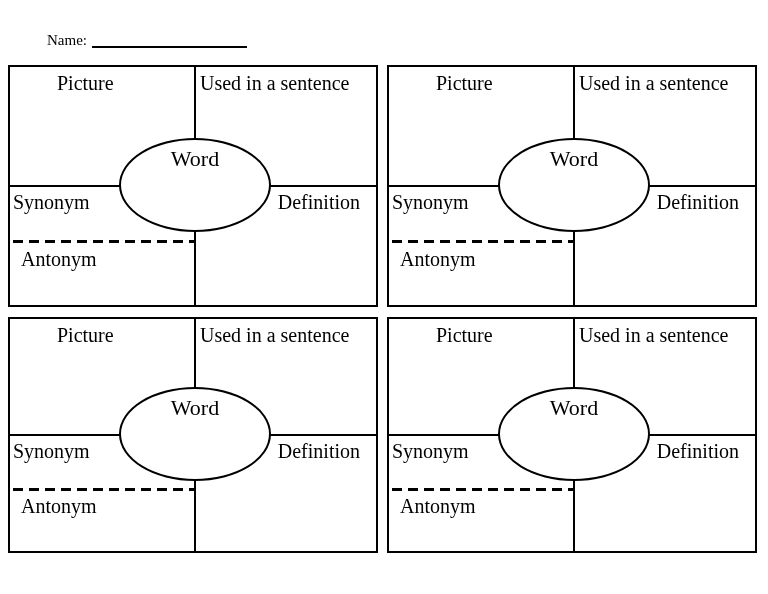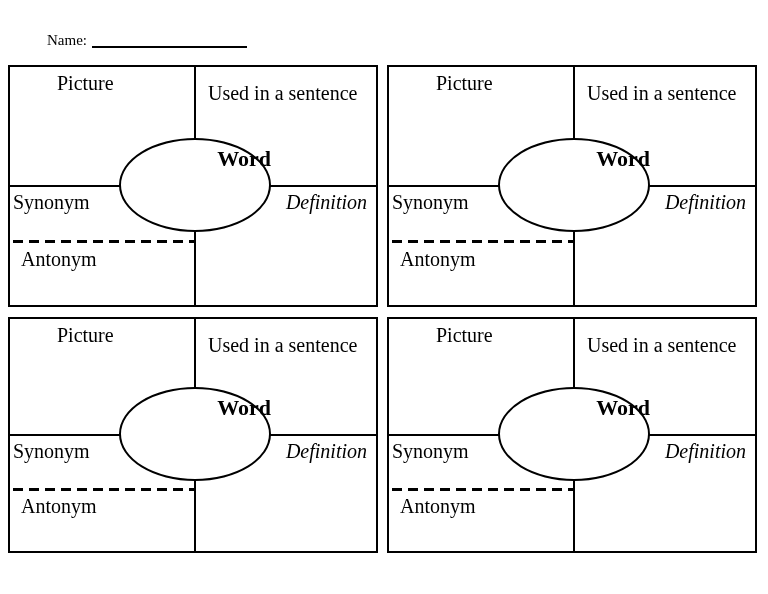--- a/index.html
+++ b/index.html
@@ -90,37 +90,36 @@
     height: 94px;
     border: 2px solid #000000;
     border-radius: 50%;
     background: #ffffff;
   }
   .word {
     position: absolute;
     left: 109px;
     width: 152px;
     top: calc(50% - 39px);
-    text-align: right;
+    text-align: center;
     font-size: 22px;
     line-height: 1.1;
-    font-weight: bold;
   }
 
   
   .lbl {
     position: absolute;
     font-size: 20px;
     line-height: 1.1;
     white-space: nowrap;
   }
   .lbl-picture    { left: 7px;  top: 5px; margin-left: 40px; }
-  .lbl-sentence   { left: 190px; top: 15px; margin-left: 8px; }
+  .lbl-sentence   { left: 190px; top: 5px; }
   .lbl-synonym    { left: 3px;  top: calc(50% + 5px); }
-  .lbl-definition { right: 9px; top: calc(50% + 5px); font-style: italic; }
+  .lbl-definition { right: 16px; top: calc(50% + 5px); }
   .lbl-antonym    { left: 11px;  top: calc(75.5% + 1px); }
 </style>
 </head>
 <body>
 
 <div class="name-row">
   <span class="name-label">Name:</span>
   <span class="name-line"></span>
 </div>
 

